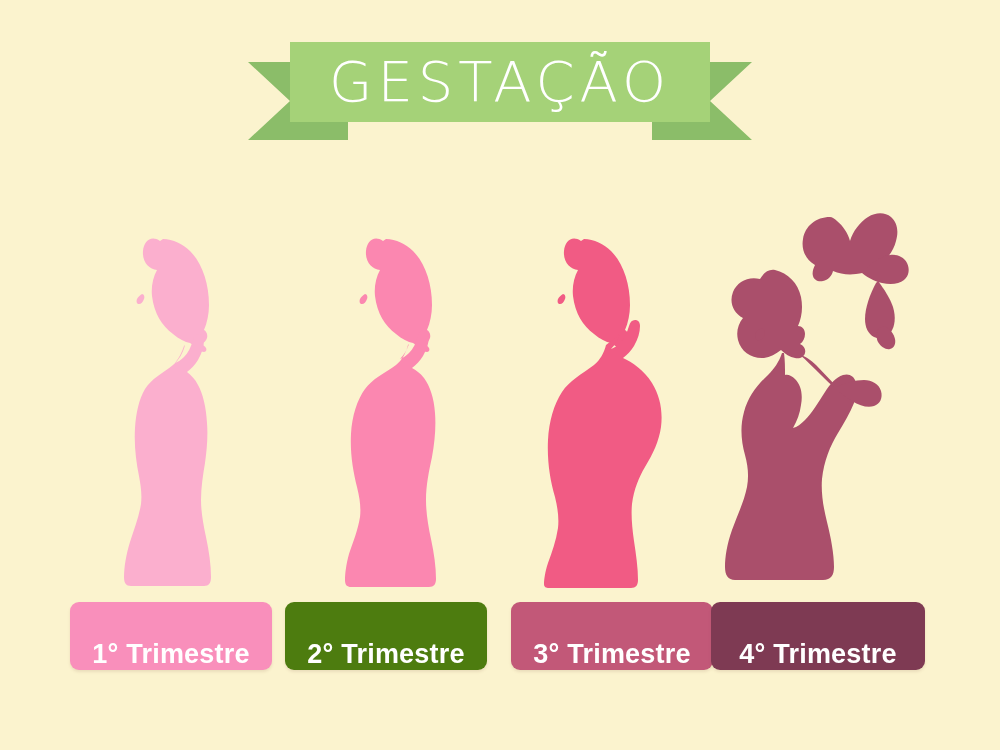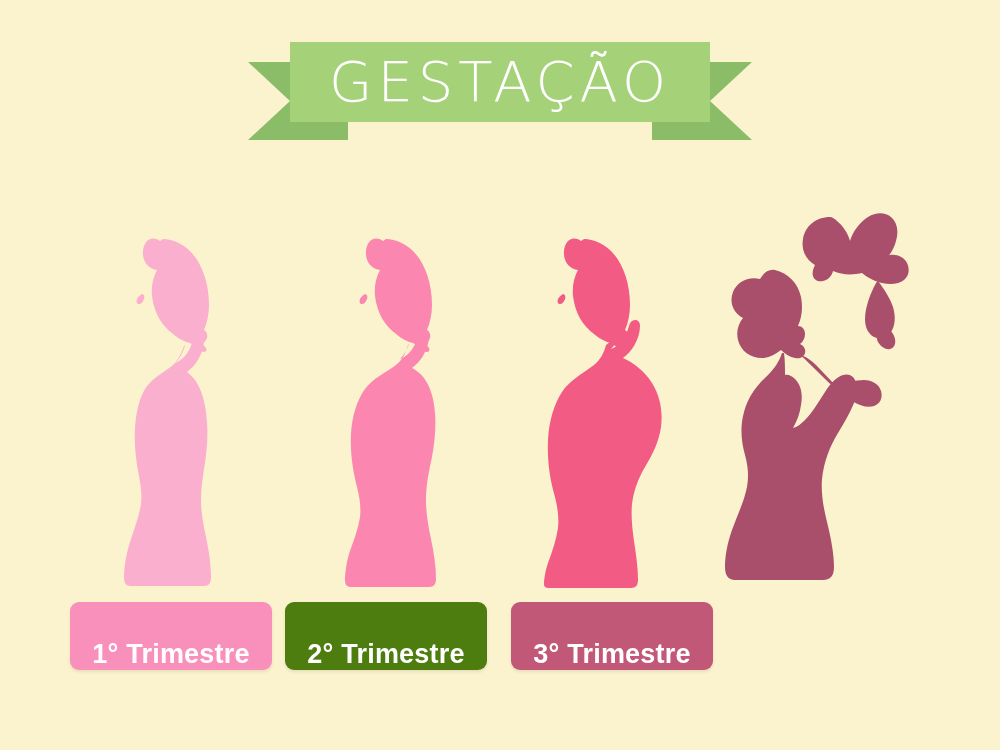--- a/index.html
+++ b/index.html
@@ -343,15 +343,18 @@
   <div class="labels">
     <div class="label-box" style="left:70px;width:202px;background:#F98FBB;">
       <span>1° Trimestre</span>
     </div>
     <div class="label-box" style="left:285px;width:202px;background:#4d7c0f;">
       <span>2° Trimestre</span>
     </div>
     <div class="label-box" style="left:471px;width:202px;background:#C25878;margin-left:40px;">
       <span>3° Trimestre</span>
     </div>
+    <div class="label-box" style="left:711px;width:214px;background:#7E3A53;">
+      <span>4° Trimestre</span>
+    </div>
   </div>
 
 </div>
 
 </body></html>

